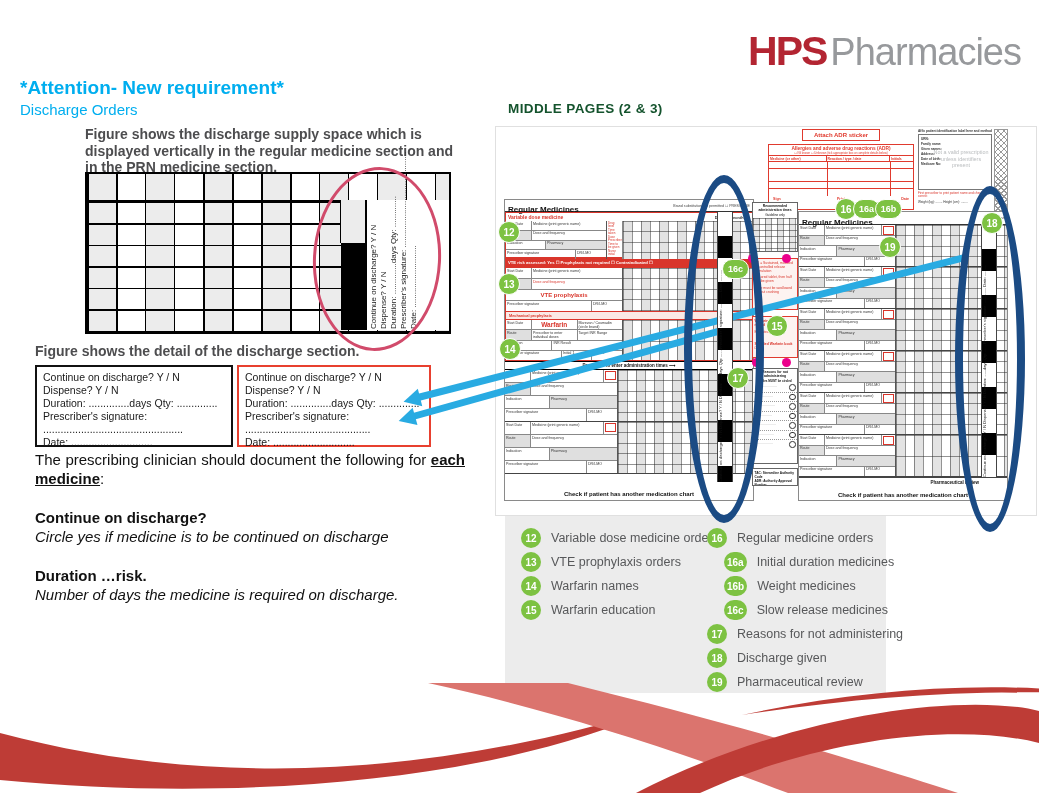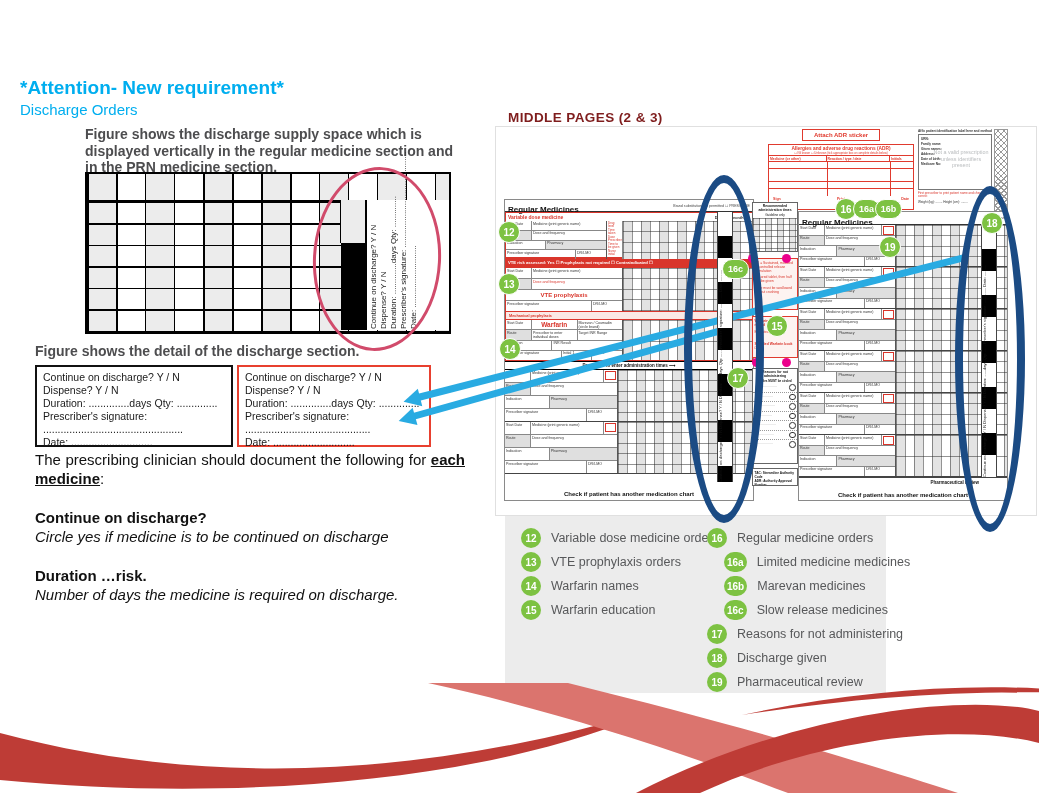--- a/index.html
+++ b/index.html
@@ -46,21 +46,21 @@
 
   
   .bodytext{position:absolute;left:35px;top:450px;width:430px;font-size:15px;color:#111;line-height:19px;}
   .bodytext .p1{text-align:justify;margin:0 0 20px 0;}
   .bt-bu{font-weight:bold;text-decoration:underline;}
   .bt-h{font-weight:bold;margin:20px 0 0 0;}
   .bt-i{font-style:italic;margin:0;}
 
   
   .chart{position:absolute;left:495px;top:126px;width:540px;height:388px;background:#fff;border:1px solid #e0e0e0;}
-  .mp-head{position:absolute;left:508px;top:110px;font-size:13.5px;font-weight:bold;color:#7f1d1d;letter-spacing:.4px;}
+  .mp-head{position:absolute;left:508px;top:101px;font-size:13.5px;font-weight:bold;color:#14532d;letter-spacing:.4px;}
   .sheet{position:absolute;background:#fff;border:1px solid #8a8a8a;}
   .sheet-head{display:flex;align-items:center;border-bottom:1px solid #333;padding:0 3px;box-sizing:border-box;}
   .sh-title{font-size:8px;font-weight:bold;color:#111;white-space:nowrap;margin-top:8px;}
   .sh-note{font-size:3.6px;color:#444;margin-left:auto;white-space:nowrap;}
   .gridcells{background-image:
       repeating-linear-gradient(to right,rgba(40,40,40,.5) 0 .8px,transparent .8px 9px),
       repeating-linear-gradient(to bottom,rgba(40,40,40,.5) 0 .8px,transparent .8px 10.5px),
       repeating-linear-gradient(to right,#e3e3e3 0 9px,#fff 9px 18px);}
   .gridsmall{background-image:
       repeating-linear-gradient(to right,rgba(40,40,40,.5) 0 .6px,transparent .6px 6px),
@@ -138,20 +138,24 @@
   .lg-label{font-size:12.5px;color:#57585A;white-space:nowrap;}
   .lg-indent{margin-left:17px;}
 
   .swoosh{position:absolute;left:0;top:683px;width:1039px;height:110px;}
 </style>
 </head>
 <body>
 
 <div class="slide">
 
+  <div class="logo">
+    <span class="logo-hps">HPS</span>
+    <span class="logo-ph">Pharmacies</span>
+  </div>
 
   <div class="title">*Attention- New requirement*</div>
   <div class="subtitle">Discharge Orders</div>
 
   <div class="fig-cap" style="left:85px;top:126px;width:376px;">Figure shows the discharge supply space which is displayed vertically in the regular medicine section and in the PRN medicine section.</div>
 
   <div class="figtable">
     <div class="fh"></div>
     <div class="fb"></div>
     <div class="graycell"></div>
@@ -635,25 +639,25 @@
           <span class="lg-label">Warfarin education</span>
         </div>
     </div>
     <div class="lg-col" style="left:202px;top:12px;">
       <div class="lg-row">
           <span class="lg-badge">16</span>
           <span class="lg-label">Regular medicine orders</span>
         </div>
       <div class="lg-row lg-indent">
           <span class="lg-badge">16a</span>
-          <span class="lg-label">Limited medicine medicines</span>
+          <span class="lg-label">Initial duration medicines</span>
         </div>
       <div class="lg-row lg-indent">
           <span class="lg-badge">16b</span>
-          <span class="lg-label">Marevan medicines</span>
+          <span class="lg-label">Weight medicines</span>
         </div>
       <div class="lg-row lg-indent">
           <span class="lg-badge">16c</span>
           <span class="lg-label">Slow release medicines</span>
         </div>
       <div class="lg-row">
           <span class="lg-badge">17</span>
           <span class="lg-label">Reasons for not administering</span>
         </div>
       <div class="lg-row">

